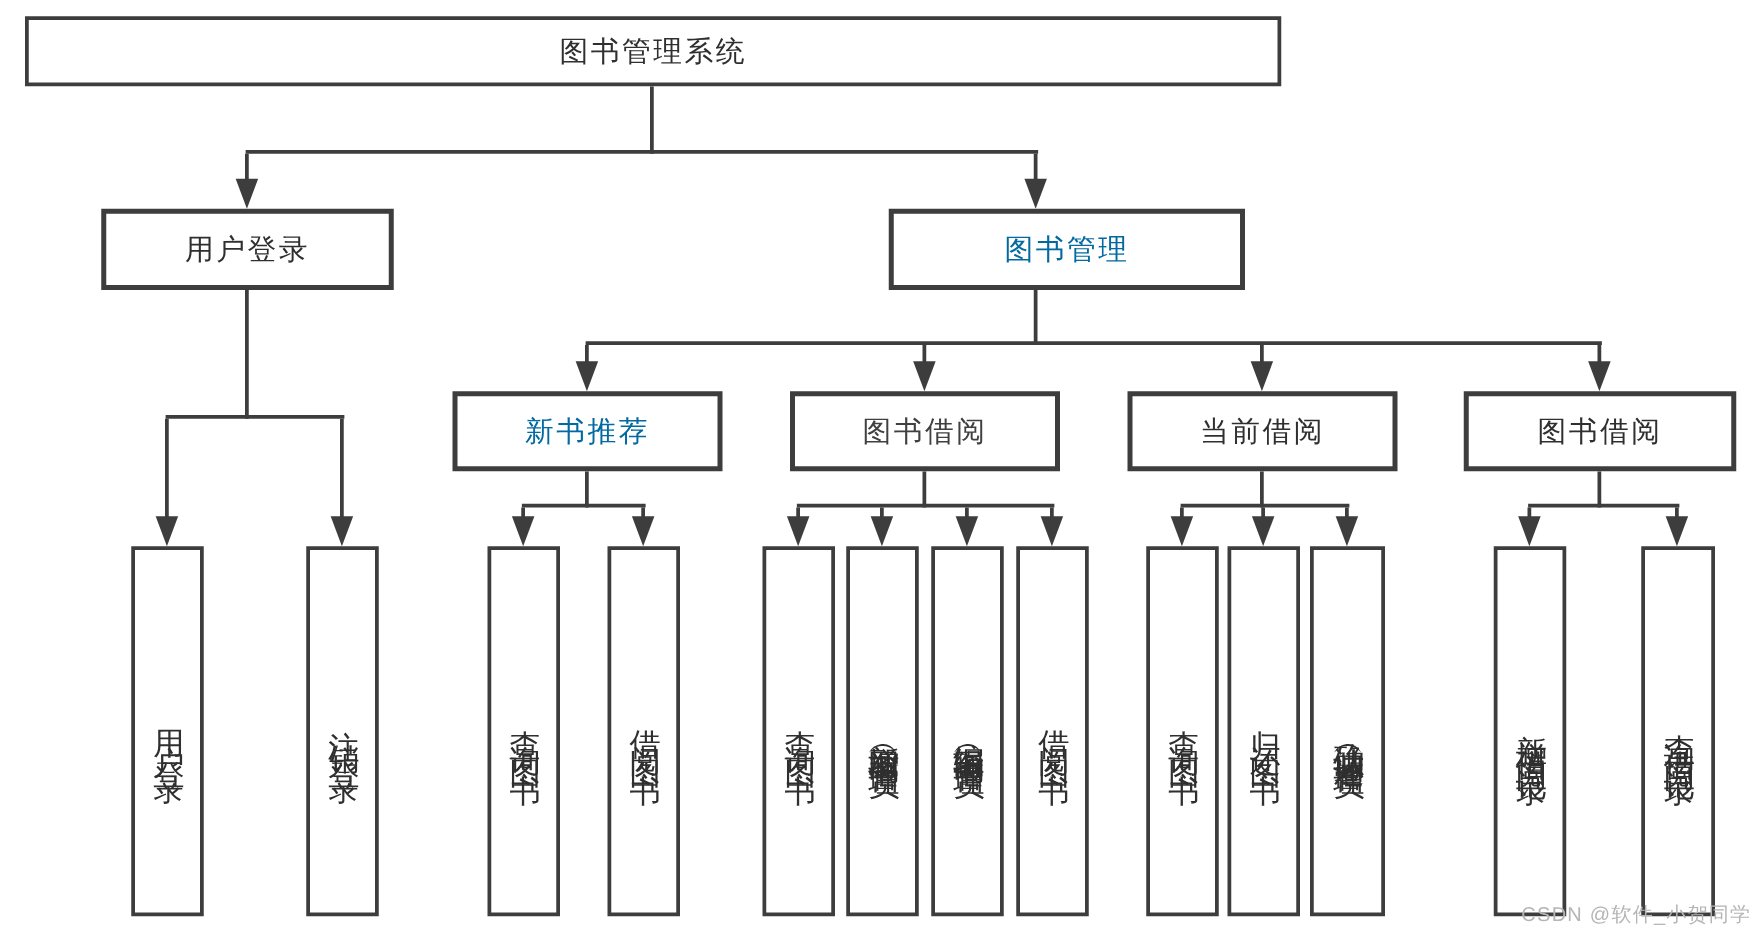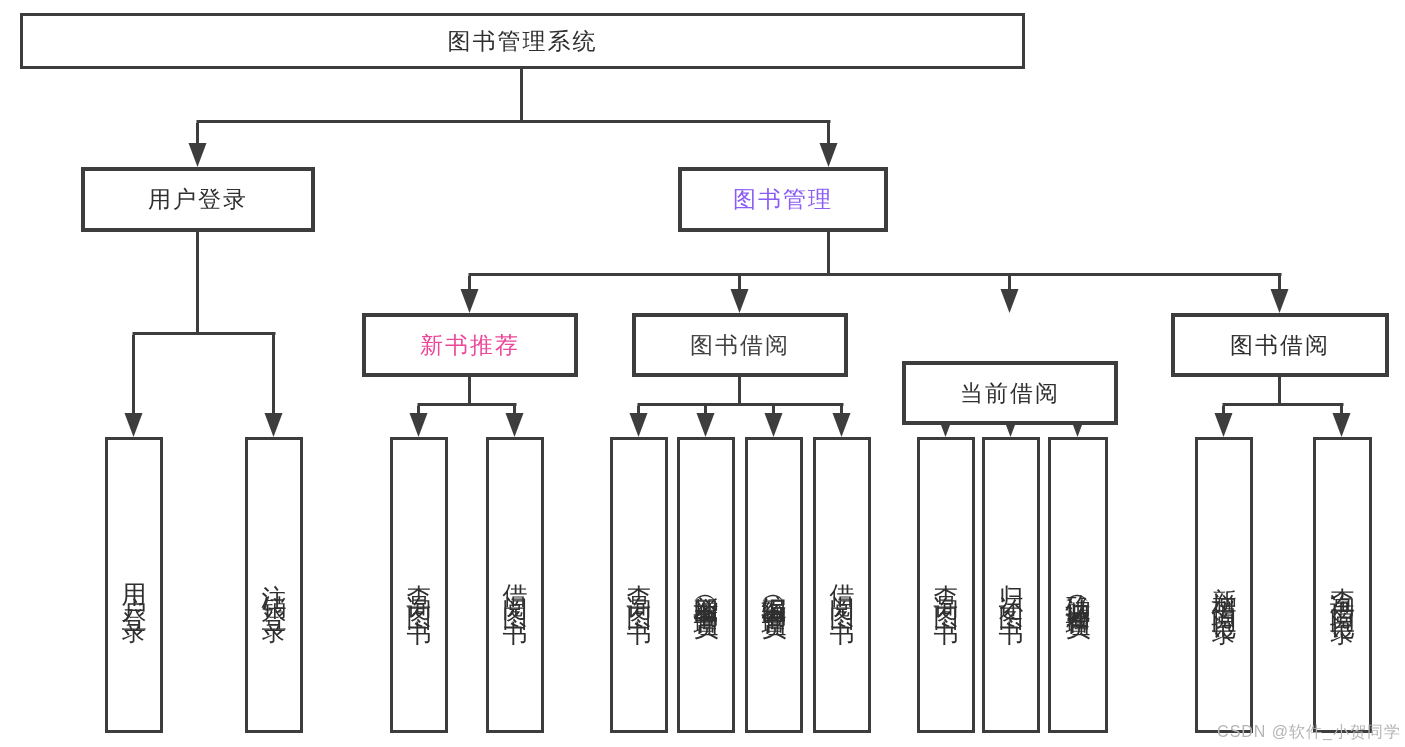--- a/index.html
+++ b/index.html
@@ -122,25 +122,25 @@
       <polygon points="1068.5,413 1086.5,413 1077.5,437" fill="#3d3d3d"></polygon>
       <path d="M1223.5,406 L1223.5,419" stroke="#3d3d3d" stroke-width="3" fill="none"></path>
       <polygon points="1214.5,413 1232.5,413 1223.5,437" fill="#3d3d3d"></polygon>
       <path d="M1341.5,406 L1341.5,419" stroke="#3d3d3d" stroke-width="3" fill="none"></path>
       <polygon points="1332.5,413 1350.5,413 1341.5,437" fill="#3d3d3d"></polygon>
     </svg>
 
   <div class="node h" style="left: 20px; top: 13px; width: 1005px; height: 56px; border-color: rgb(61, 61, 61); color: rgb(47, 47, 47);">图书管理系统</div>
 
   <div class="node h mid" style="left: 81px; top: 167px; width: 234px; height: 65px; border-color: rgb(61, 61, 61); color: rgb(47, 47, 47);">用户登录</div>
-  <div class="node h mid" style="left: 678px; top: 167px; width: 210px; height: 65px; border-color: rgb(61, 61, 61); color: #8b5cf6;">图书管理</div>
+  <div class="node h mid" style="left: 711px; top: 167px; width: 285px; height: 65px; border-color: rgb(61, 61, 61); color: #0369a1;">图书管理</div>
 
-  <div class="node h mid" style="left: 362px; top: 313px; width: 216px; height: 64px; border-color: rgb(61, 61, 61); color: #ec4899;">新书推荐</div>
+  <div class="node h mid" style="left: 362px; top: 313px; width: 216px; height: 64px; border-color: rgb(61, 61, 61); color: #0369a1;">新书推荐</div>
   <div class="node h mid" style="left: 632px; top: 313px; width: 216px; height: 64px; border-color: rgb(61, 61, 61); color: #404040;">图书借阅</div>
-  <div class="node h mid" style="left: 902px; top: 313px; width: 216px; height: 64px; border-color: rgb(61, 61, 61); color: rgb(47, 47, 47); margin-top: 48px;">当前借阅</div>
+  <div class="node h mid" style="left: 902px; top: 313px; width: 216px; height: 64px; border-color: rgb(61, 61, 61); color: rgb(47, 47, 47);">当前借阅</div>
   <div class="node h mid" style="left: 1171px; top: 313px; width: 218px; height: 64px; border-color: rgb(61, 61, 61); color: rgb(47, 47, 47);">图书借阅</div>
 
   <div class="node v len4" style="left: 105px; top: 437px; width: 58px; height: 296px; border-color: rgb(61, 61, 61); color: rgb(47, 47, 47);">
     <span>用户登录</span>
     </div>
   <div class="node v len4" style="left: 245px; top: 437px; width: 58px; height: 296px; border-color: rgb(61, 61, 61); color: rgb(47, 47, 47);">
     <span>注销登录</span>
     </div>
 
   <div class="node v len4" style="left: 390px; top: 437px; width: 58px; height: 296px; border-color: rgb(61, 61, 61); color: rgb(47, 47, 47);">

